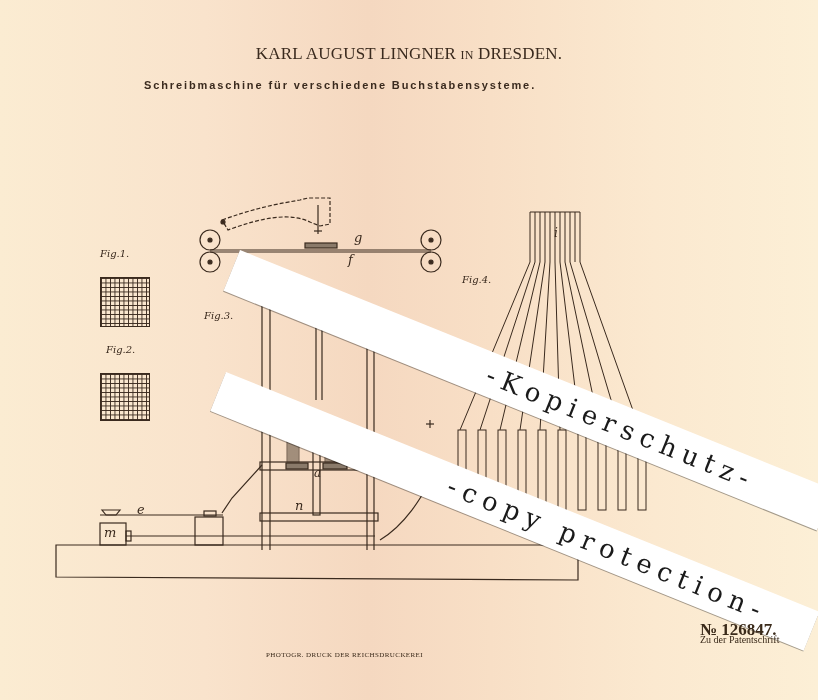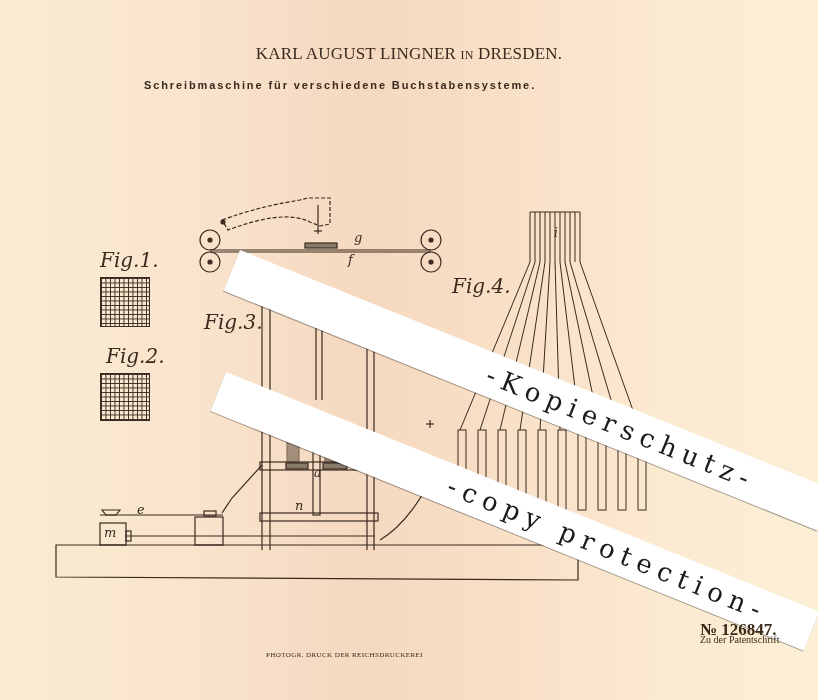--- a/index.html
+++ b/index.html
@@ -3,21 +3,21 @@
 <meta charset="utf-8">
 <style>
   html,body{margin:0;padding:0;}
   body{width:818px;height:700px;overflow:hidden;position:relative;
     background:linear-gradient(90deg,#fbecd2 0%,#f9e3cc 25%,#f5d8c0 45%,#f8dfc6 60%,#fbe9d0 80%,#fcefd6 100%);
     font-family:"Liberation Serif",serif;color:#3a2a1a;}
   .abs{position:absolute;}
   .title{left:0;width:818px;top:44px;text-align:center;font-size:17px;letter-spacing:0.2px;color:#3a2a1e;}
   .title .sc{font-size:12px;}
   .subtitle{left:0;width:680px;top:79px;text-align:center;font-family:"Liberation Sans",sans-serif;font-weight:bold;font-size:11px;letter-spacing:1.9px;color:#3a2a1e;}
-  .fig-label{font-family:"DejaVu Serif",serif;font-style:italic;font-size:20px;color:#3a2a1e;}
+  .fig-label{font-family:"DejaVu Serif",serif;font-style:italic;font-size:10px;color:#3a2a1e;}
   .grid{background-color:transparent;border:1px solid #3a2a1e;
     background-image:linear-gradient(#3a2a1e 1px,transparent 1px),linear-gradient(90deg,#3a2a1e 1px,transparent 1px);
     background-size:4.5px 4.5px;}
   .patent-ref{left:700px;top:634px;font-size:10px;}
   .patent-no{left:700px;top:620px;font-size:17px;font-weight:bold;}
   .printer{left:266px;top:651px;font-size:7px;letter-spacing:0.4px;text-align:center;}
   .band{background:#ffffff;box-shadow:0 1px 0 rgba(0,0,0,0.35);transform-origin:0 0;}
   .band-text{position:absolute;left:0;right:0;top:0;bottom:0;display:flex;align-items:center;justify-content:center;
     font-family:"DejaVu Serif",serif;font-size:26px;letter-spacing:7px;color:#1a1a1a;}
   svg{position:absolute;left:0;top:0;}
@@ -127,21 +127,21 @@
 <div class="abs fig-label" style="left:104px;top:525px;font-size:13px;">m</div>
 <div class="abs fig-label" style="left:295px;top:498px;font-size:13px;">n</div>
 <div class="abs fig-label" style="left:314px;top:466px;font-size:12px;">a</div>
 <div class="abs fig-label" style="left:554px;top:226px;font-size:12px;">i</div>
 
 <div class="abs fig-label" style="left:100px;top:248px;">Fig.1.</div>
 <div class="abs grid" style="left:100px;top:277px;width:48px;height:48px;"></div>
 <div class="abs fig-label" style="left:106px;top:344px;">Fig.2.</div>
 <div class="abs grid" style="left:100px;top:373px;width:48px;height:46px;"></div>
 <div class="abs fig-label" style="left:204px;top:310px;">Fig.3.</div>
-<div class="abs fig-label" style="left:452px;top:274px;">Fig.4.</div>
+<div class="abs fig-label" style="left:462px;top:274px;">Fig.4.</div>
 
 <div class="abs band" style="left:240px;top:250px;width:640px;height:44px;transform:rotate(22deg);">
   <div class="band-text" style="padding-left:200px;">-Kopierschutz-</div>
 </div>
 <div class="abs band" style="left:226px;top:372px;width:640px;height:42px;transform:rotate(22deg);">
   <div class="band-text" style="padding-left:200px;">-copy protection-</div>
 </div>
 
 <div class="abs patent-ref">Zu der Patentschrift</div>
 <div class="abs patent-no">№ 126847.</div>

